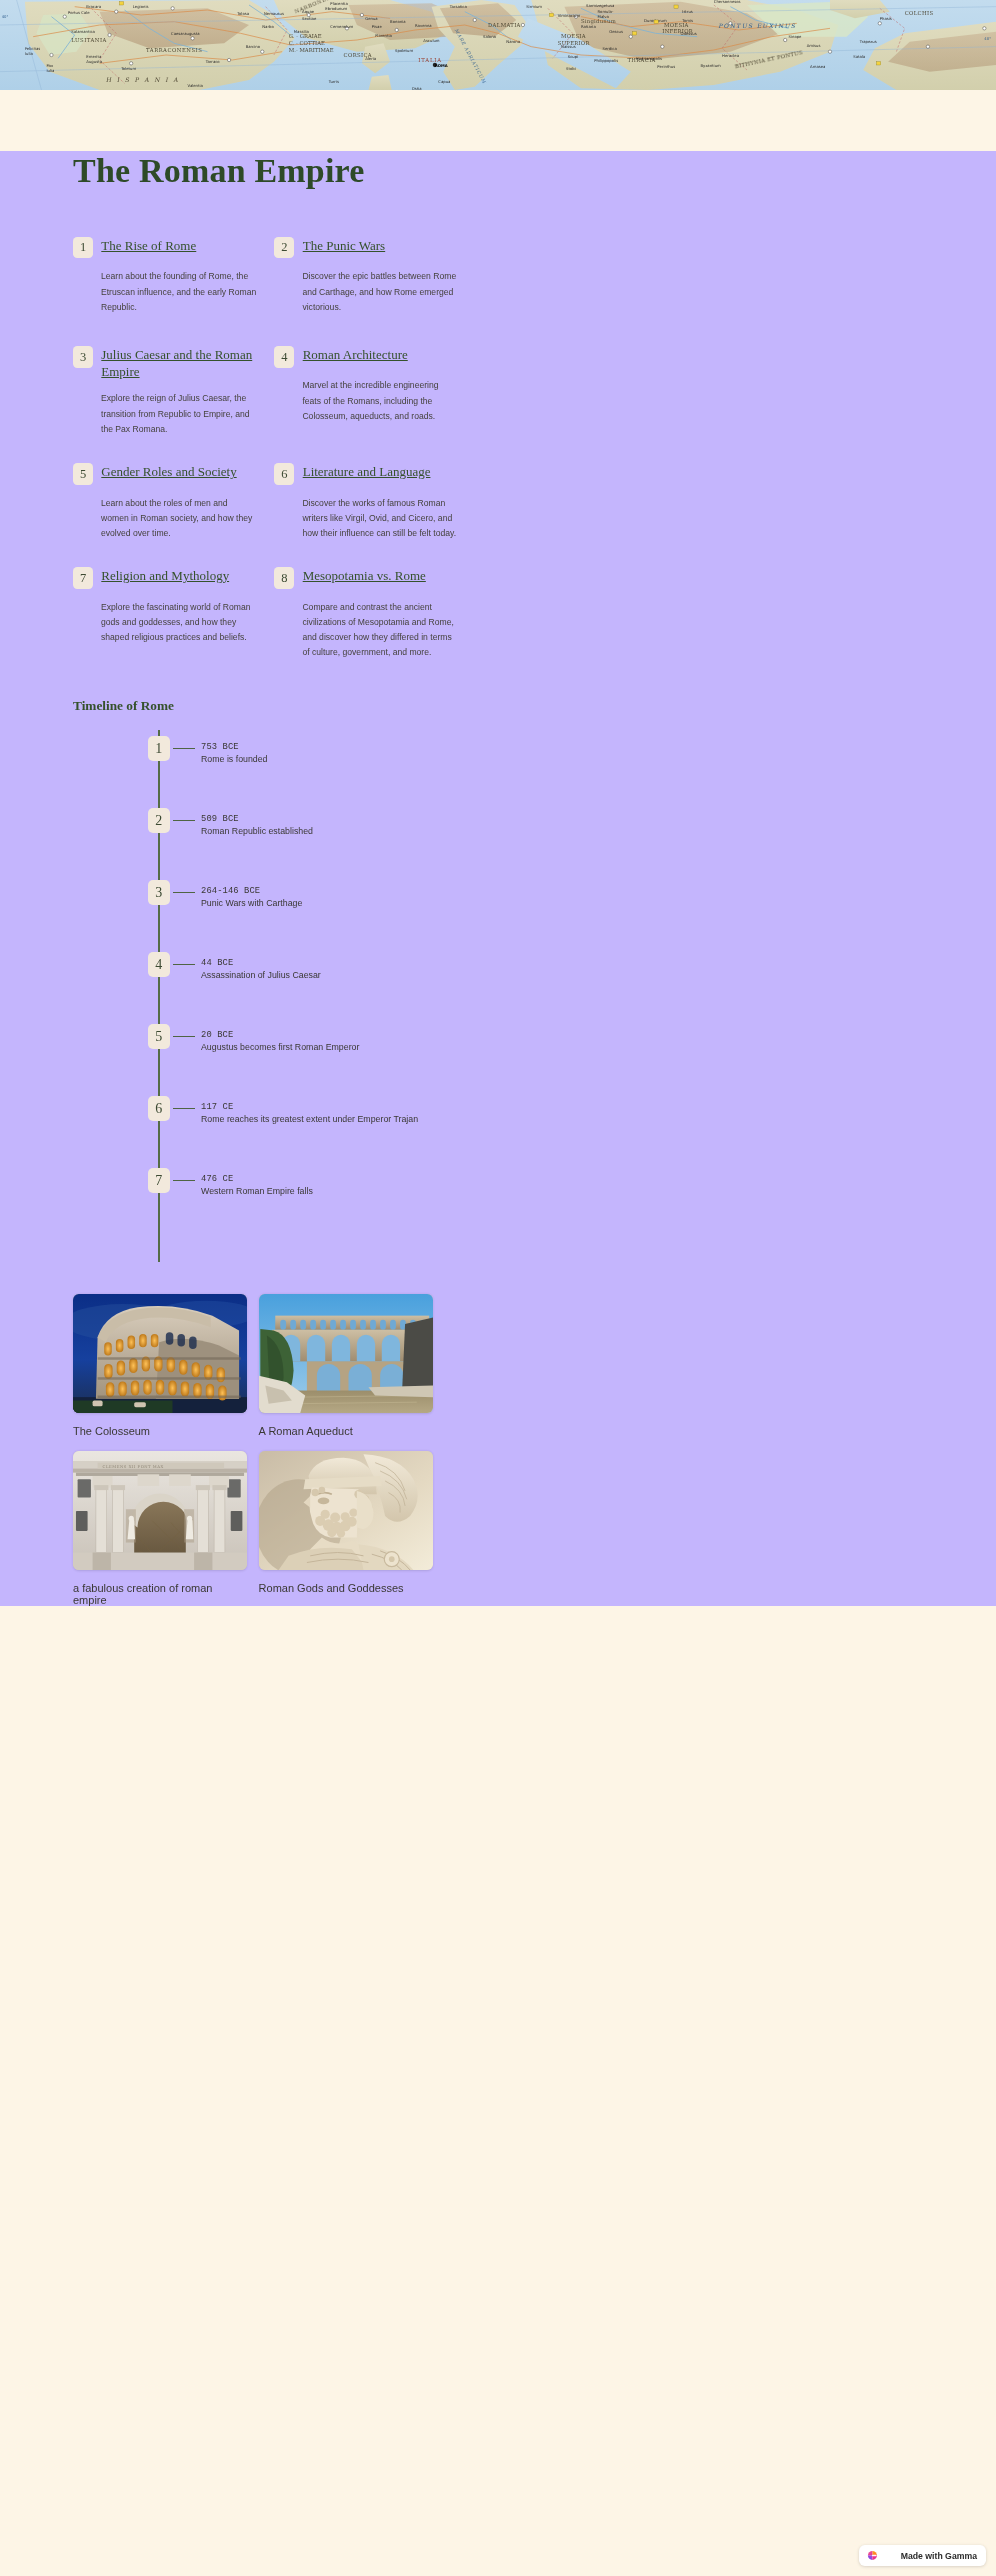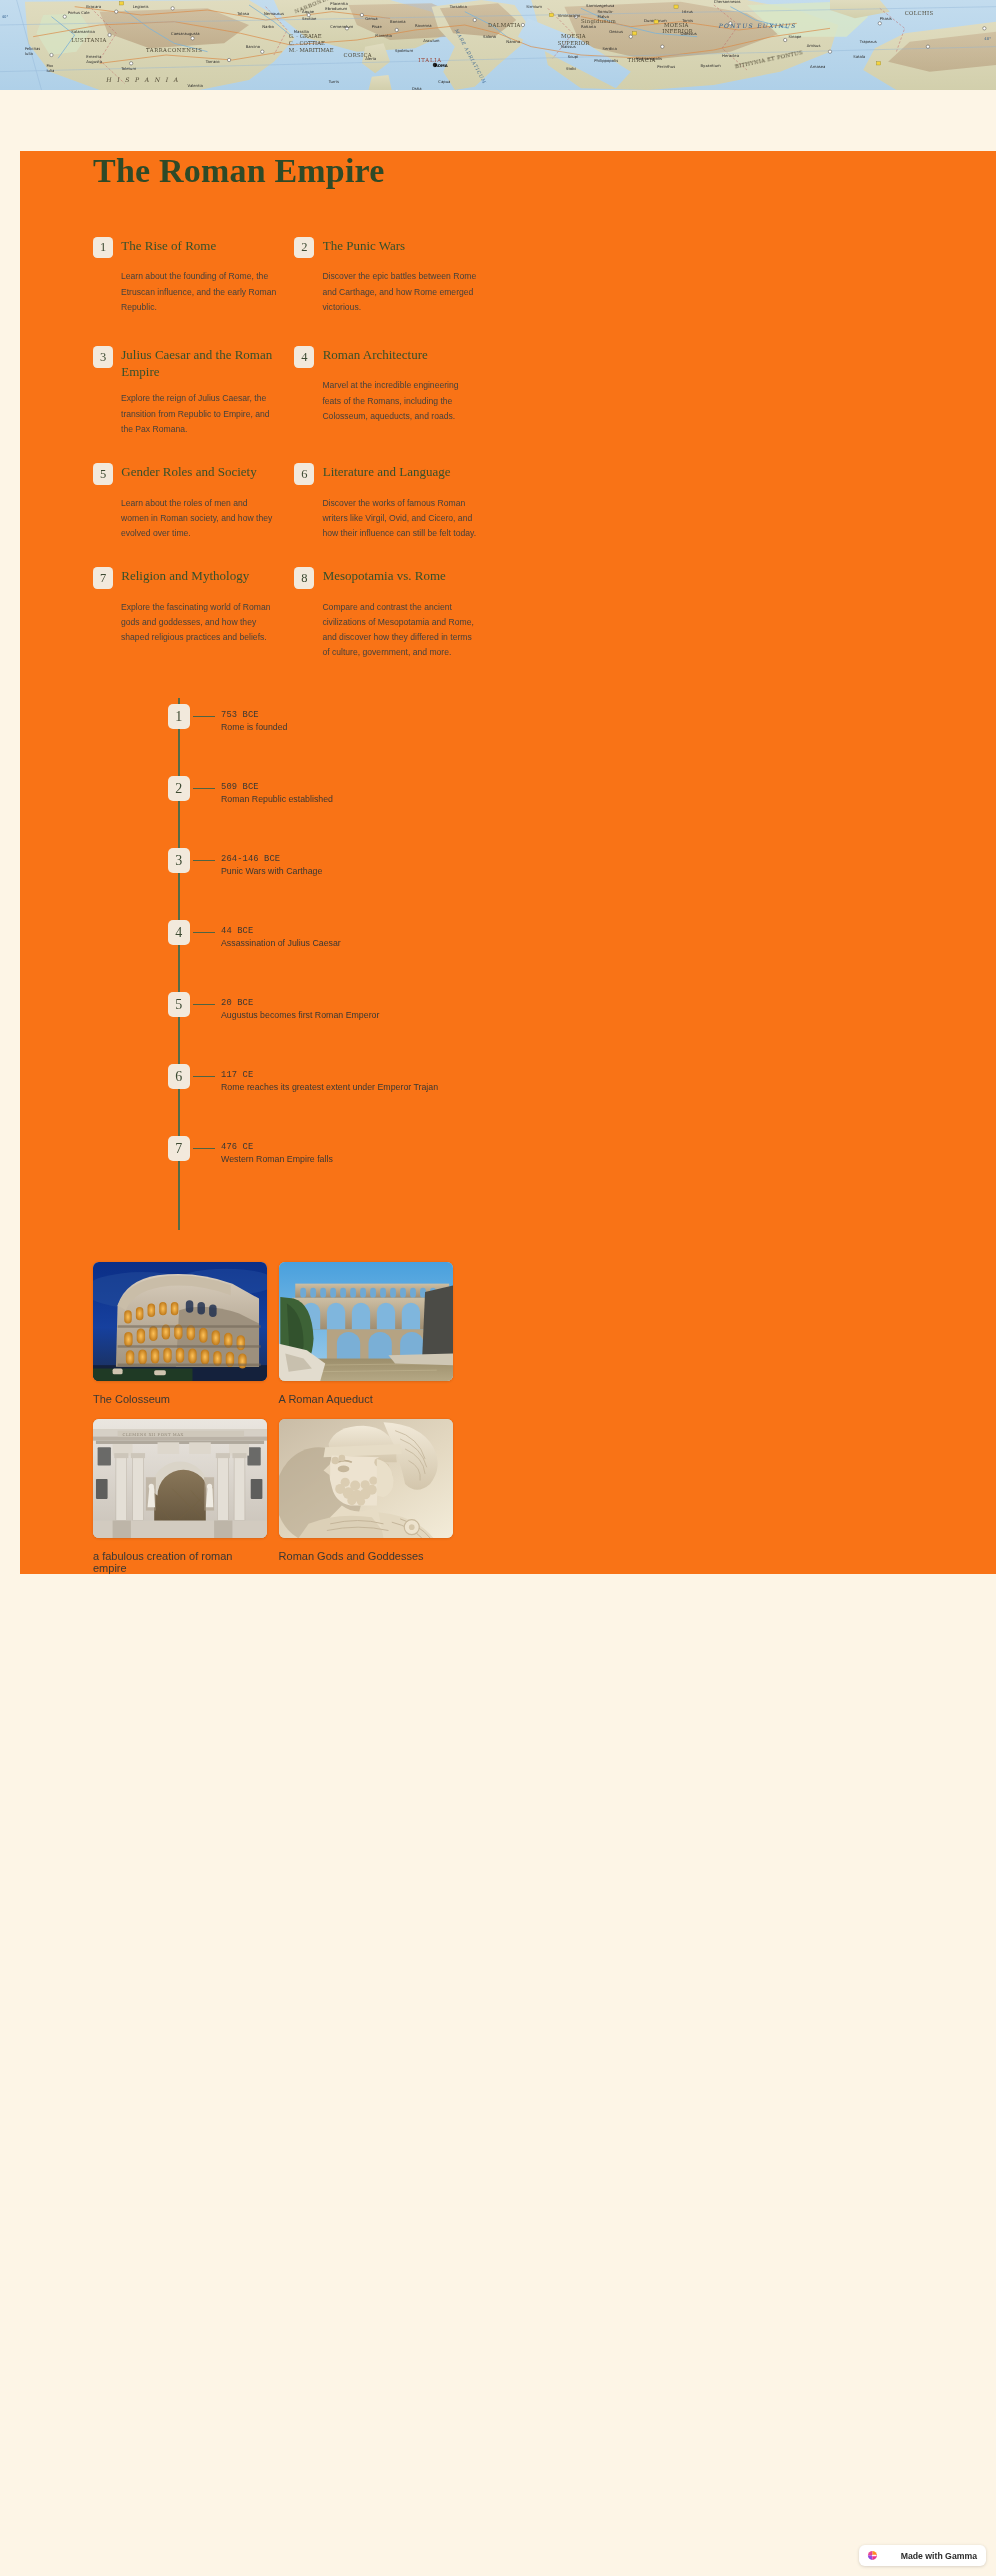--- a/index.html
+++ b/index.html
@@ -24,22 +24,21 @@
     width: 996px;
     height: 90px;
     overflow: hidden;
     background: #BBD7EA;
   }
   .map-canvas { position:absolute; inset:0; width:100%; height:100%; display:block; }
 
   
   .page {
     padding: 0 0 0 0;
-    background: #f97316;
-    margin-left: 20px;
+    background: #c4b5fd;
   }
 
   .title {
     font-family: "Liberation Serif", serif;
     font-weight: 700;
     font-size: 34px;
     line-height: 1.15;
     color: #2E4A28;
     letter-spacing: 0.2px;
     margin: 61px 0 0 73px;
@@ -83,20 +82,21 @@
     margin-top: 0.8px;
   }
 
   .card-title {
     font-family: "Liberation Serif", serif;
     font-size: 13px;
     line-height: 1.30;
     color: #35512C;
     font-weight: 400;
     padding-top: 1.7px;
+    text-decoration: underline;
   }
 
   .card-body {
     margin: 10.8px 0 0 28px;
     font-size: 8.6px;
     line-height: 1.78;
     color: #45423D;
     max-width: 158px;
   }
 
@@ -510,20 +510,21 @@
       <div class="card-head">
         <span class="num-badge">8</span>
         <span class="card-title">Mesopotamia vs. Rome</span>
       </div>
       <p class="card-body">Compare and contrast the ancient civilizations of Mesopotamia and Rome, and discover how they differed in terms of culture, government, and more.</p>
     </div>
 
   </div>
 
   <div class="timeline-section">
+    <h2 class="timeline-heading">Timeline of Rome</h2>
 
     <div class="timeline">
       <div class="tl-rail"></div>
 
       <div class="tl-item">
         <span class="tl-badge">1</span>
         <span class="tl-dash"></span>
         <span class="tl-date">753 BCE</span>
         <span class="tl-desc">Rome is founded</span>
       </div>

